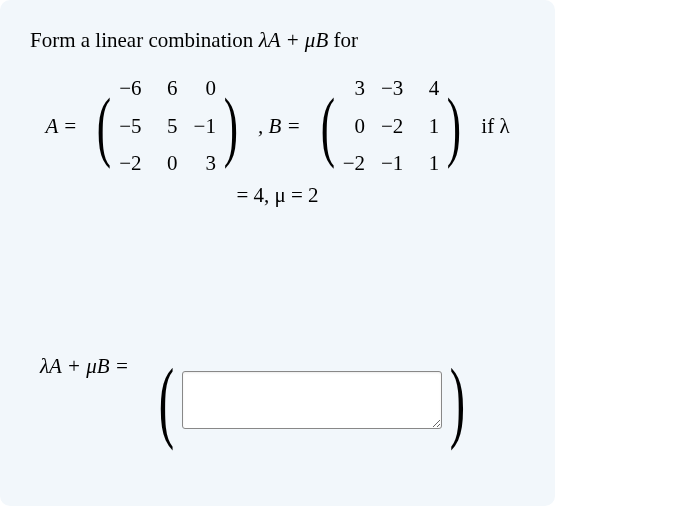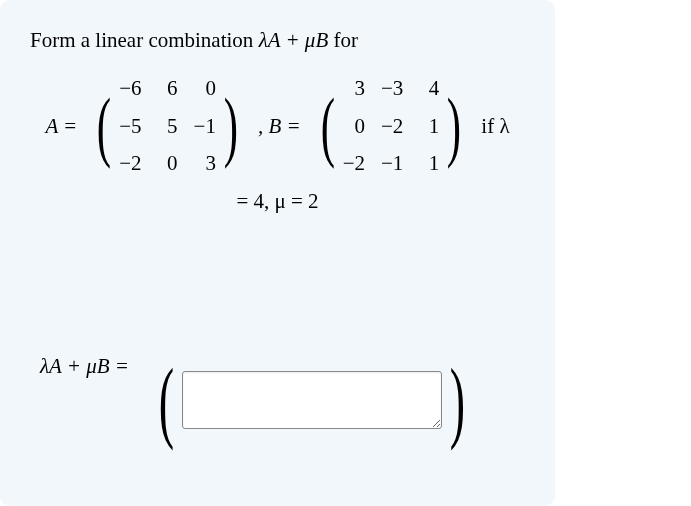--- a/index.html
+++ b/index.html
@@ -55,21 +55,20 @@
     display: grid;
     grid-template-columns: repeat(3, auto);
     gap: 6px 16px;
     margin: 0 2px;
   }
   .mcell {
     text-align: right;
     min-width: 20px;
   }
   .cond-line {
-    margin-top: 6px;
     font-size: 21px;
   }
   .answer-row {
     position: absolute;
     bottom: 60px;
     left: 40px;
     display: flex;
     align-items: flex-start;
     gap: 22px;
   }

